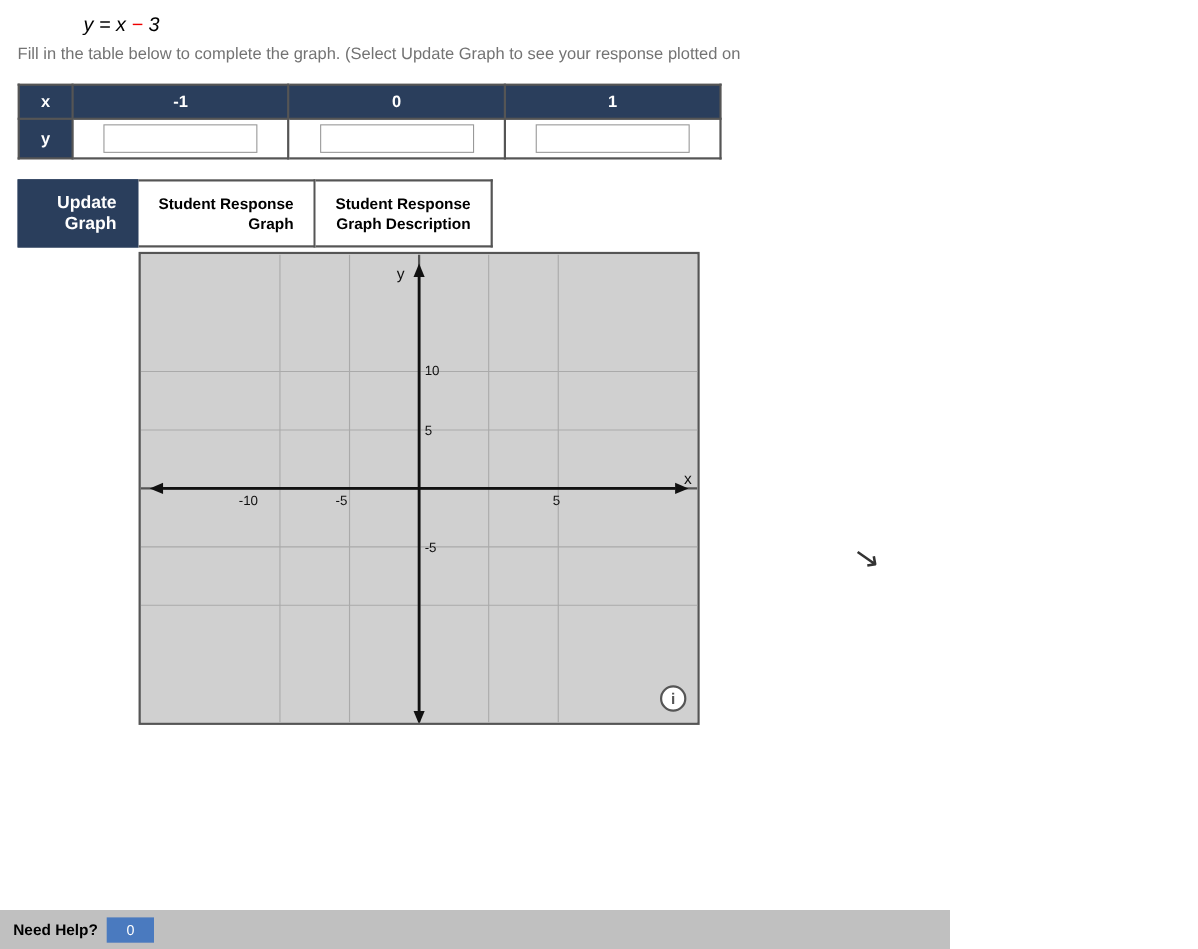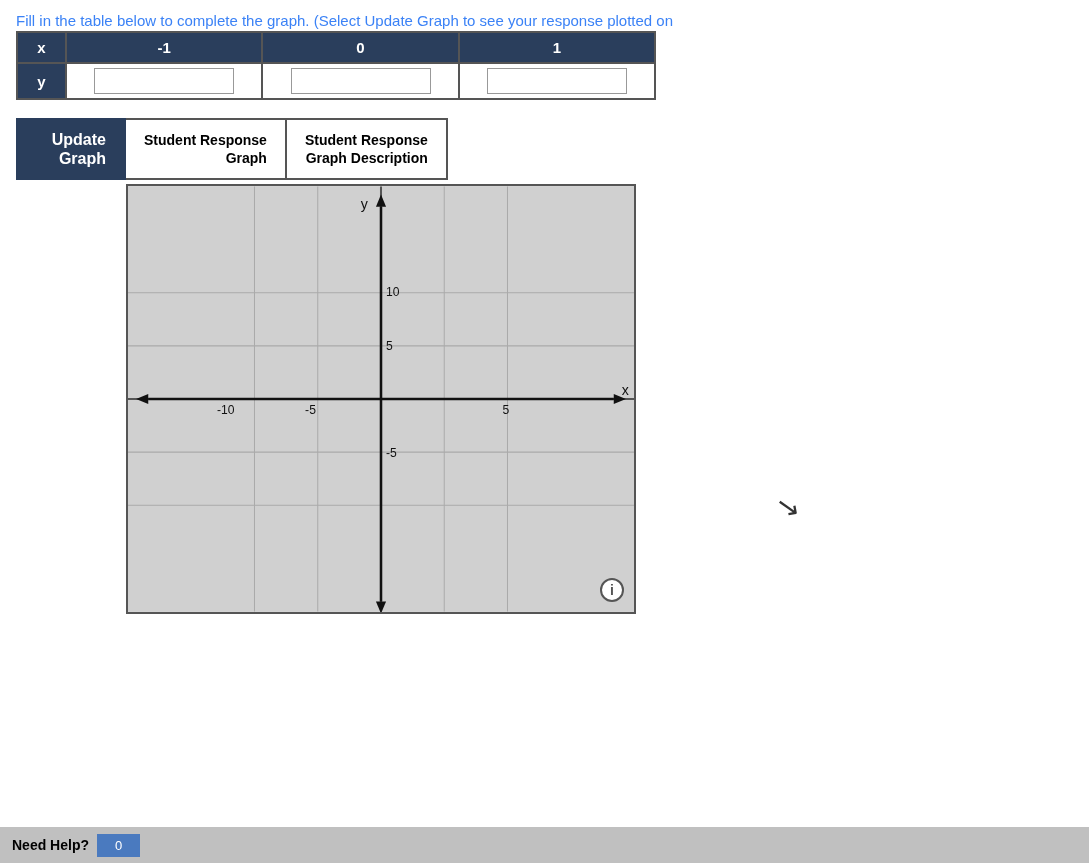--- a/index.html
+++ b/index.html
@@ -20,22 +20,22 @@
     .equation {
       font-style: italic;
       font-size: 18px;
       margin-bottom: 8px;
       margin-left: 60px;
       color: #000;
     }
     .equation span.red { color: #e00; }
     .instruction {
       font-size: 15px;
-      margin-bottom: 2px;
-      color: #3b82f6;
+      margin-bottom: 18px;
+      color: #737373;
     }
     
     .xy-table {
       border-collapse: collapse;
       margin-bottom: 18px;
       width: 640px;
     }
     .xy-table td, .xy-table th {
       border: 2px solid #555;
       padding: 6px 12px;
@@ -160,20 +160,23 @@
       padding: 4px 18px;
       font-size: 13px;
       cursor: pointer;
       margin-left: 8px;
     }
   </style>
 </head>
 <body>
 <div class="page">
 
+  <div class="equation">
+    <span>y = x </span><span class="red">−</span><span> 3</span>
+  </div>
 
   <div class="instruction">Fill in the table below to complete the graph. (Select Update Graph to see your response plotted on</div>
 
   <table class="xy-table">
     <tbody>
         <tr>
       <td class="label">x</td>
       <td class="x-val">-1</td>
       <td class="x-val">0</td>
       <td class="x-val">1</td>
@@ -242,18 +245,18 @@
 
       <text x="370" y="225" font-size="12" fill="#111" font-family="Arial">5</text>
     </svg>
 
     
     <div class="info-icon">i</div>
   </div>
 
   <div class="cursor-icon" style="position:absolute; right:290px; top:490px; font-size:28px; color:#333;">↘</div>
 
-  <div class="bottom-bar" style="position:fixed; bottom:0; left:0; width:1089px;">
+  <div class="bottom-bar" style="position:fixed; bottom:0; left:0; width:863px;">
     <span>Need Help?</span>
     <button class="need-help-btn">0</button>
   </div>
 
 </div>
 
 </body></html>

